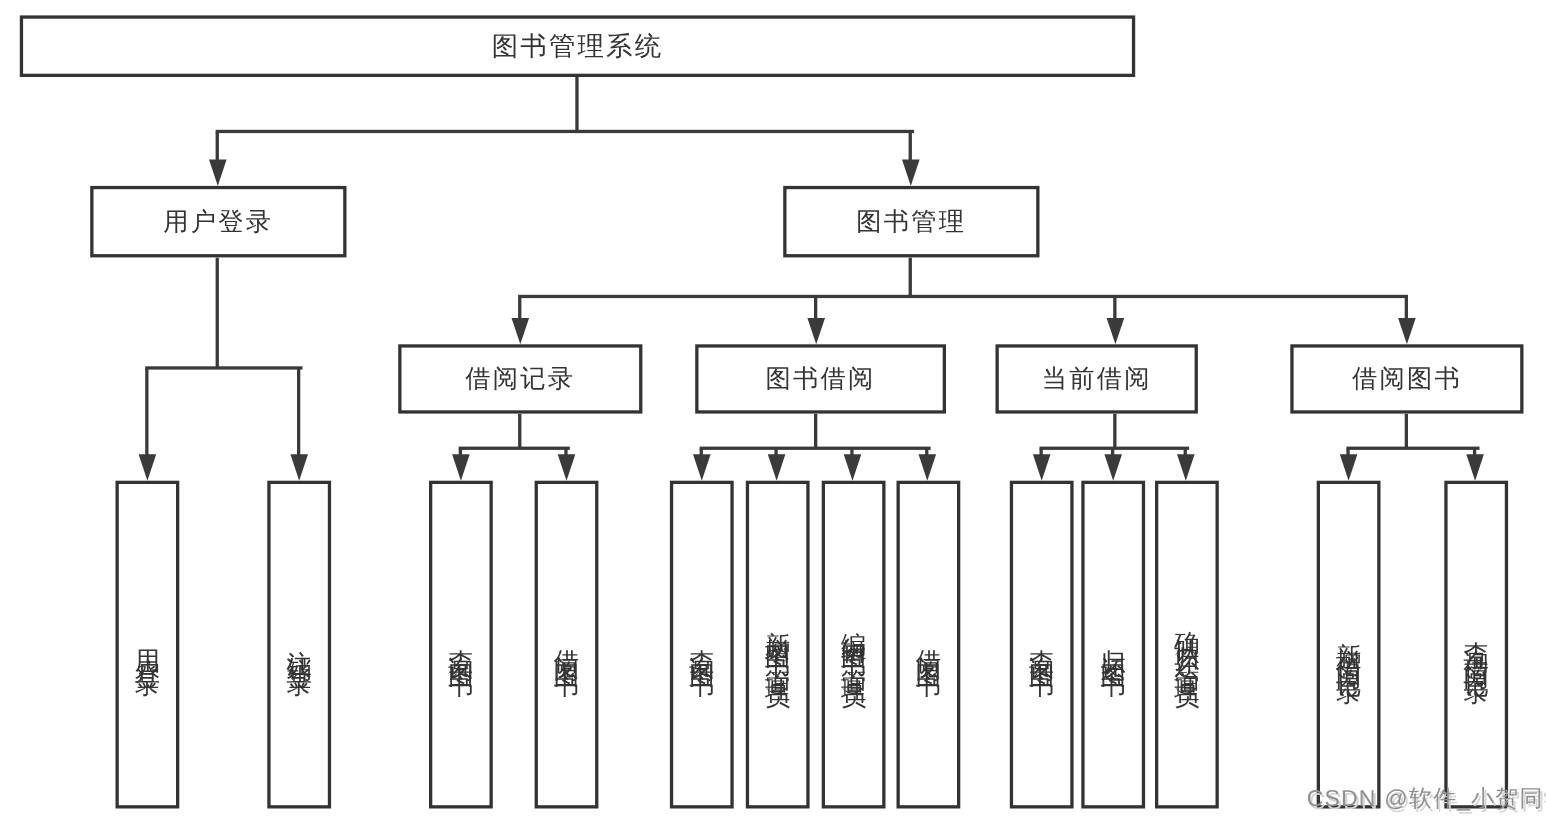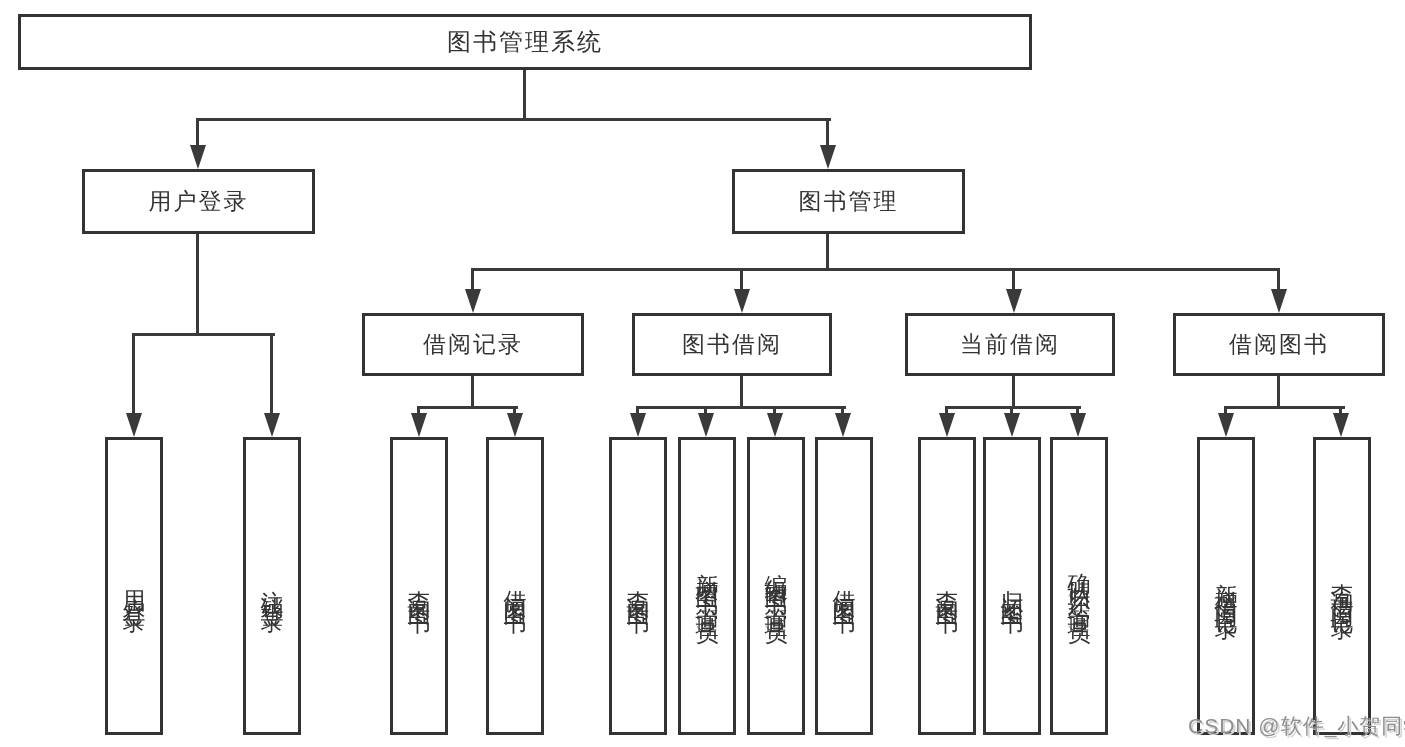--- a/index.html
+++ b/index.html
@@ -56,21 +56,21 @@
   <div class="vline" style="left:523px;top:70px;height:51px;"></div>
   <div class="hline" style="left:196px;top:118px;width:635px;"></div>
   <div class="vline" style="left:196px;top:120px;height:30px;"></div>
   <div class="vline" style="left:826px;top:120px;height:30px;"></div>
   <div class="arrow" style="left:190px;top:145px;"></div>
   <div class="arrow" style="left:820px;top:145px;"></div>
 
   <div class="box" style="left:82px;top:169px;width:233px;height:65px;">
     <span>用户登录</span>
   </div>
-  <div class="box" style="left:712px;top:169px;width:233px;height:65px;margin-left:20px;">
+  <div class="box" style="left:712px;top:169px;width:233px;height:65px;">
     <span>图书管理</span>
   </div>
 
   <div class="vline" style="left:196px;top:234px;height:101px;"></div>
   <div class="hline" style="left:132px;top:333px;width:143px;"></div>
   <div class="vline" style="left:132px;top:335px;height:80px;"></div>
   <div class="vline" style="left:270px;top:335px;height:80px;"></div>
   <div class="arrow" style="left:126px;top:413px;"></div>
   <div class="arrow" style="left:264px;top:413px;"></div>
 
@@ -81,24 +81,24 @@
   <div class="vline" style="left:1012px;top:270px;height:22px;"></div>
   <div class="vline" style="left:1277px;top:270px;height:22px;"></div>
   <div class="arrow" style="left:465px;top:289px;"></div>
   <div class="arrow" style="left:734px;top:289px;"></div>
   <div class="arrow" style="left:1006px;top:289px;"></div>
   <div class="arrow" style="left:1271px;top:289px;"></div>
 
   <div class="box" style="left:362px;top:313px;width:222px;height:63px;">
     <span>借阅记录</span>
   </div>
-  <div class="box" style="left:632px;top:313px;width:200px;height:63px;">
+  <div class="box" style="left:632px;top:313px;width:228px;height:63px;">
     <span>图书借阅</span>
   </div>
-  <div class="box" style="left:905px;top:313px;width:210px;height:63px;align-items:center;">
+  <div class="box" style="left:905px;top:313px;width:184px;height:63px;align-items:center;">
     <span>当前借阅</span>
   </div>
   <div class="box" style="left:1173px;top:313px;width:212px;height:63px;">
     <span>借阅图书</span>
   </div>
 
   <div class="vline" style="left:471px;top:376px;height:32px;"></div>
   <div class="hline" style="left:417px;top:406px;width:101px;"></div>
   <div class="vline" style="left:417px;top:408px;height:8px;"></div>
   <div class="vline" style="left:513px;top:408px;height:8px;"></div>

